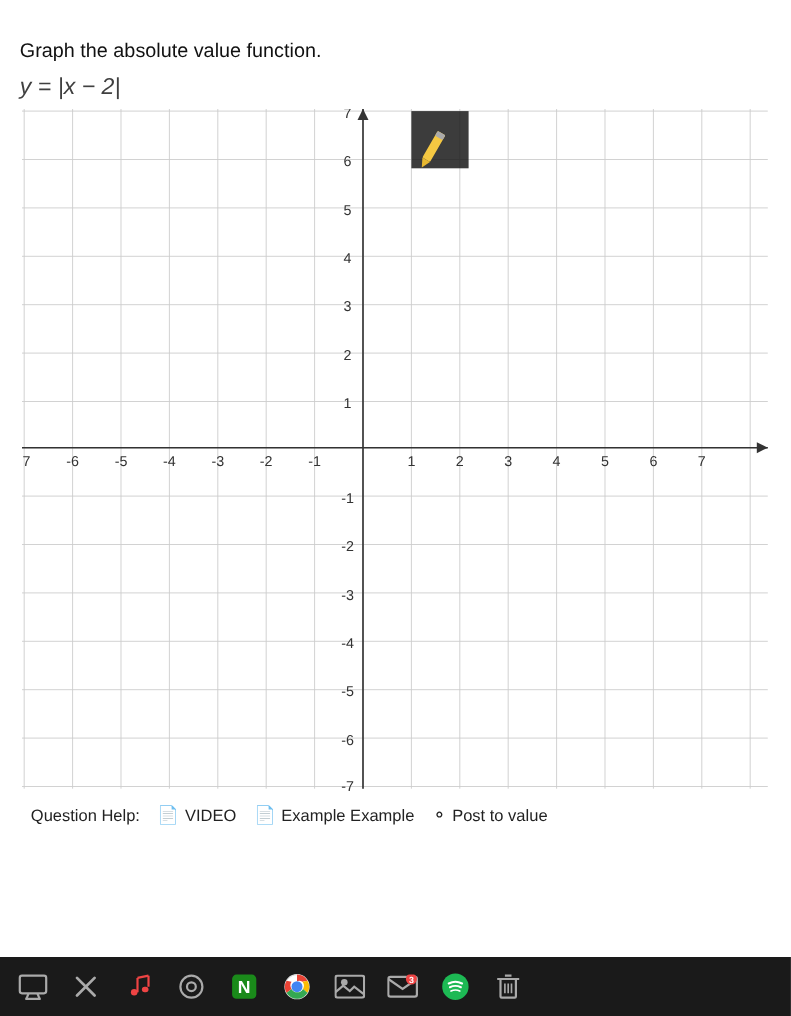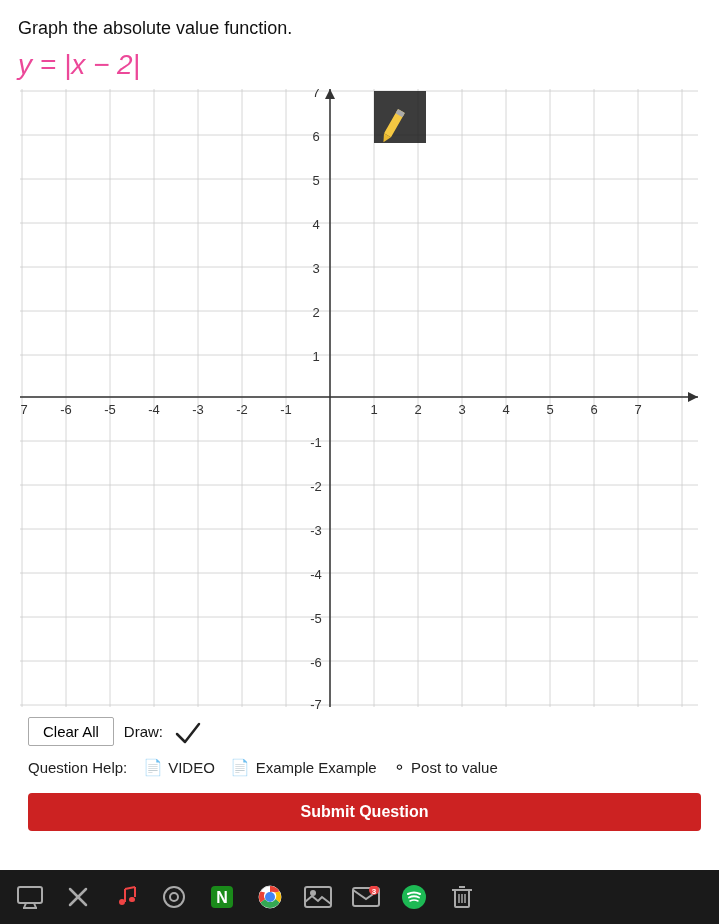--- a/index.html
+++ b/index.html
@@ -10,35 +10,35 @@
       font-family: Arial, sans-serif;
       overflow: hidden;
     }
 
     .page-container {
       width: 719px;
       min-height: 924px;
       background: white;
       display: flex;
       flex-direction: column;
-      padding: 18px 18px 0 18px;
+      padding: 36px 18px 0 18px;
       position: relative;
     }
 
     .problem-title {
       font-size: 18px;
       font-weight: normal;
       color: #111;
       margin-bottom: 10px;
     }
 
     .equation {
-      font-size: 28px;
+      font-size: 21px;
       font-style: italic;
-      color: #ec4899;
+      color: #404040;
       margin-bottom: 8px;
     }
 
     .graph-wrapper {
       position: relative;
       width: 680px;
       height: 620px;
       margin: 0 auto;
     }
 
@@ -233,51 +233,40 @@
       <rect x="354" y="2" width="52" height="52" fill="#1a1a1a" opacity="0.85"></rect>
 
       <g transform="translate(378,20) rotate(30)">
         <rect x="0" y="0" width="8" height="28" rx="1" fill="#f5c842"></rect>
         <polygon points="0,28 8,28 4,36" fill="#e8b830"></polygon>
         <rect x="0" y="0" width="8" height="5" rx="1" fill="#aaa"></rect>
       </g>
     </svg>
   </div>
 
-  <div class="controls-row">
-    <button class="clear-all-btn">Clear All</button>
-    <span class="draw-label">Draw:</span>
-    <span class="draw-icon">
-
-      <svg width="30" height="24" viewBox="0 0 30 24" xmlns="http://www.w3.org/2000/svg">
-        <polyline points="4,14 12,22 26,4" fill="none" stroke="#222" stroke-width="2.5" stroke-linecap="round" stroke-linejoin="round"></polyline>
-      </svg>
-    </span>
-  </div>
 
   <div class="question-help-row">
     <span>Question Help:</span>
 
     <a class="help-item">
       <span class="help-icon">📄</span>
       <span>VIDEO</span>
     </a>
 
     <a class="help-item">
       <span class="help-icon">📄</span>
       <span>Example Example</span>
     </a>
 
     <a class="help-item">
       <span class="help-icon">⚬</span>
       <span>Post to value</span>
     </a>
   </div>
 
-  <button class="submit-btn">Submit Question</button>
 
   <div class="taskbar">
 
     <div class="taskbar-item">
       <svg width="28" height="24" viewBox="0 0 28 24" fill="none" xmlns="http://www.w3.org/2000/svg">
         <rect x="2" y="2" width="24" height="16" rx="2" stroke="#aaa" stroke-width="2"></rect>
         <line x1="10" y1="18" x2="8" y2="23" stroke="#aaa" stroke-width="2"></line>
         <line x1="18" y1="18" x2="20" y2="23" stroke="#aaa" stroke-width="2"></line>
         <line x1="7" y1="23" x2="21" y2="23" stroke="#aaa" stroke-width="2"></line>
       </svg>

